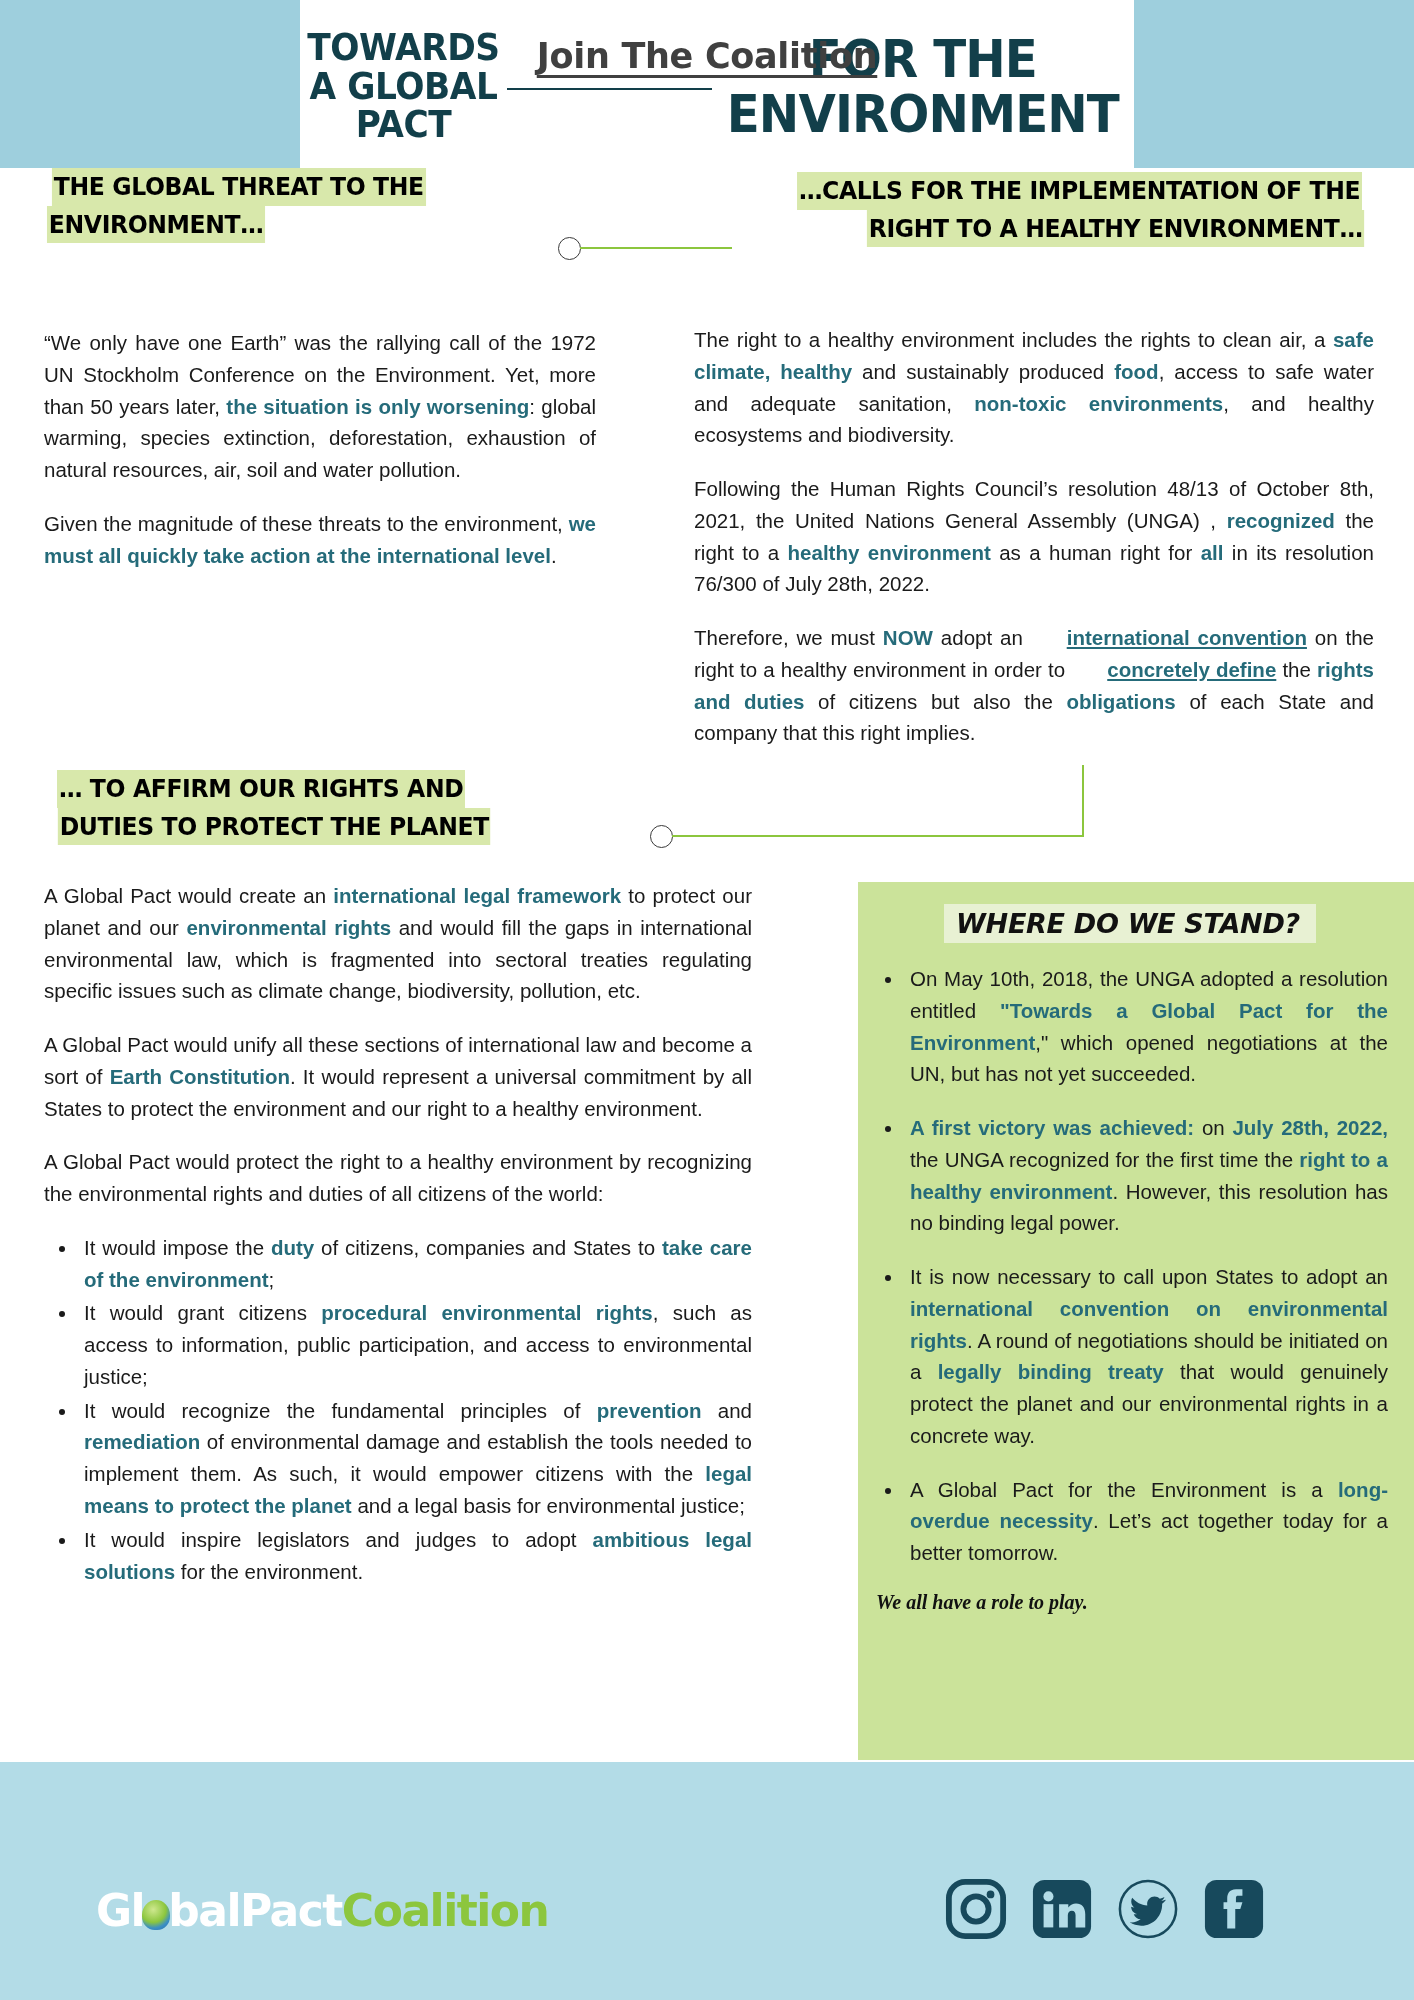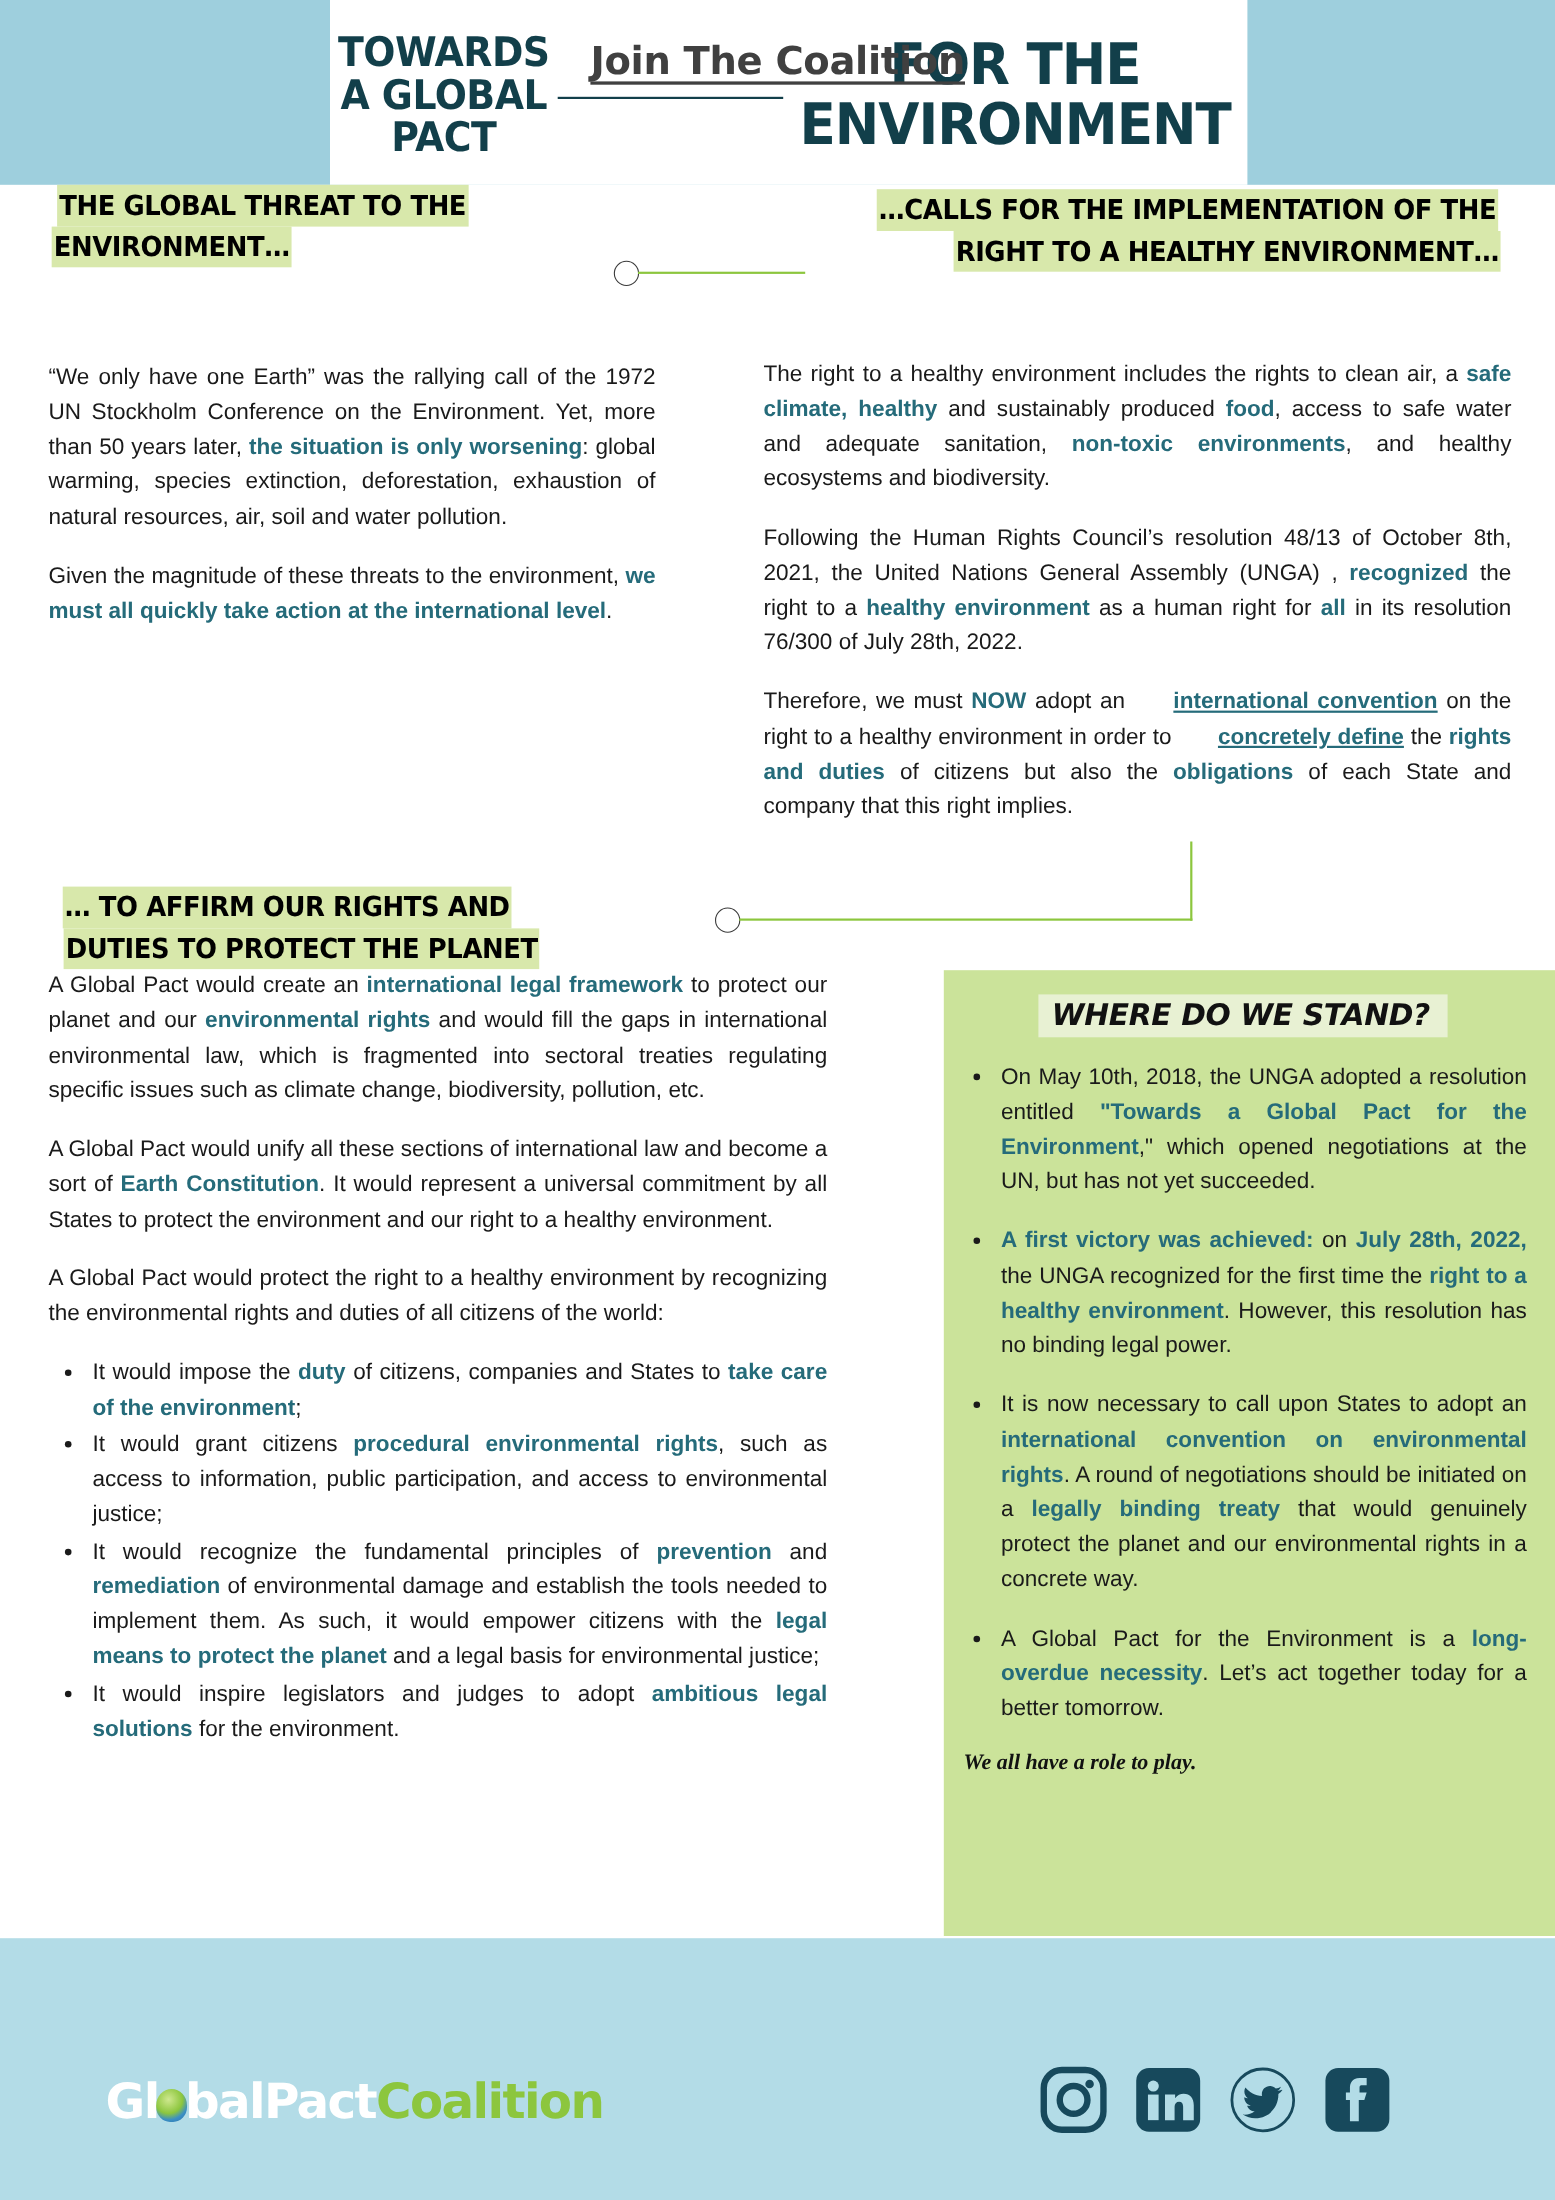--- a/index.html
+++ b/index.html
@@ -104,21 +104,21 @@
   #head-right {
     position: absolute;
     left: 690px;
     top: 172px;
     width: 690px;
     text-align: right;
   }
   #head-left2 {
     position: absolute;
     left: 44px;
-    top: 806px;
+    top: 770px;
     width: 500px;
   }
 
   
   .conn-circle {
     position: absolute;
     width: 23px;
     height: 23px;
     border: 1.6px solid #3a3a3a;
     border-radius: 50%;

